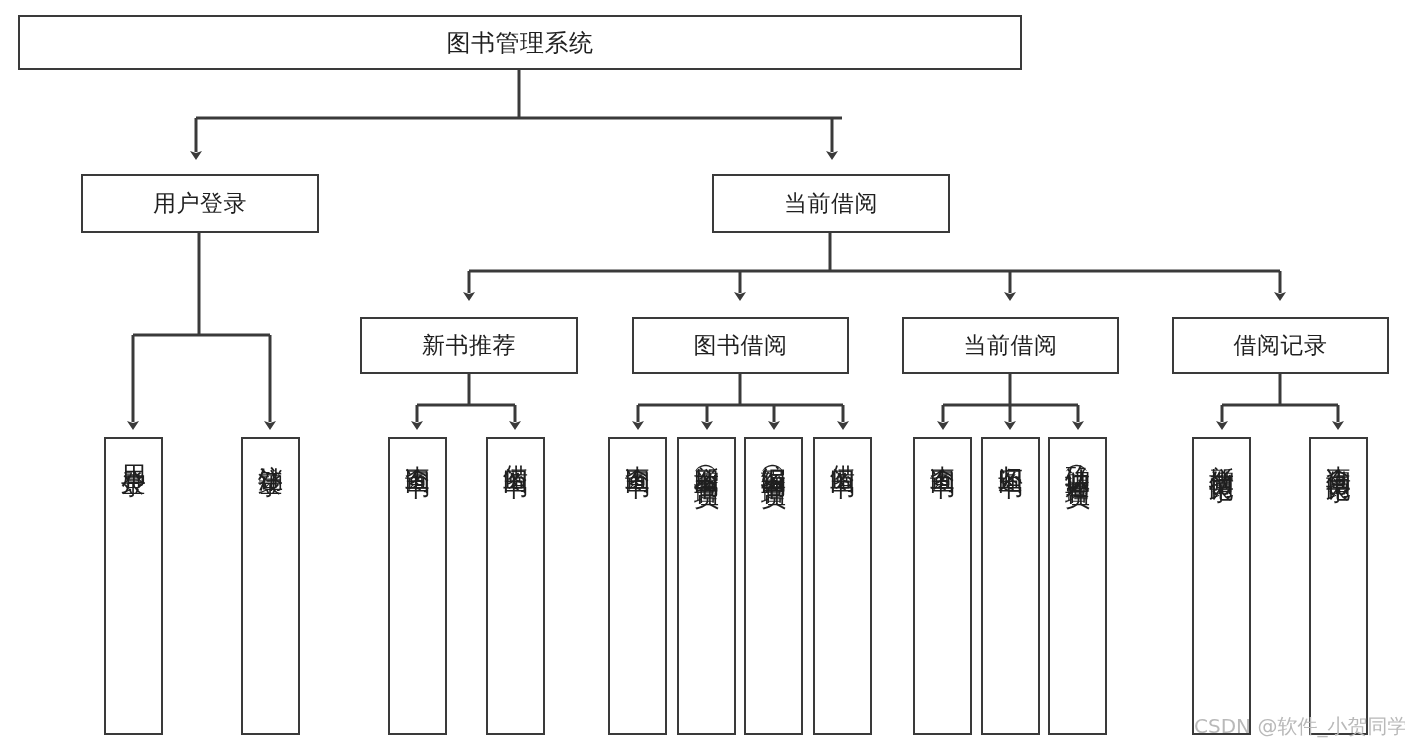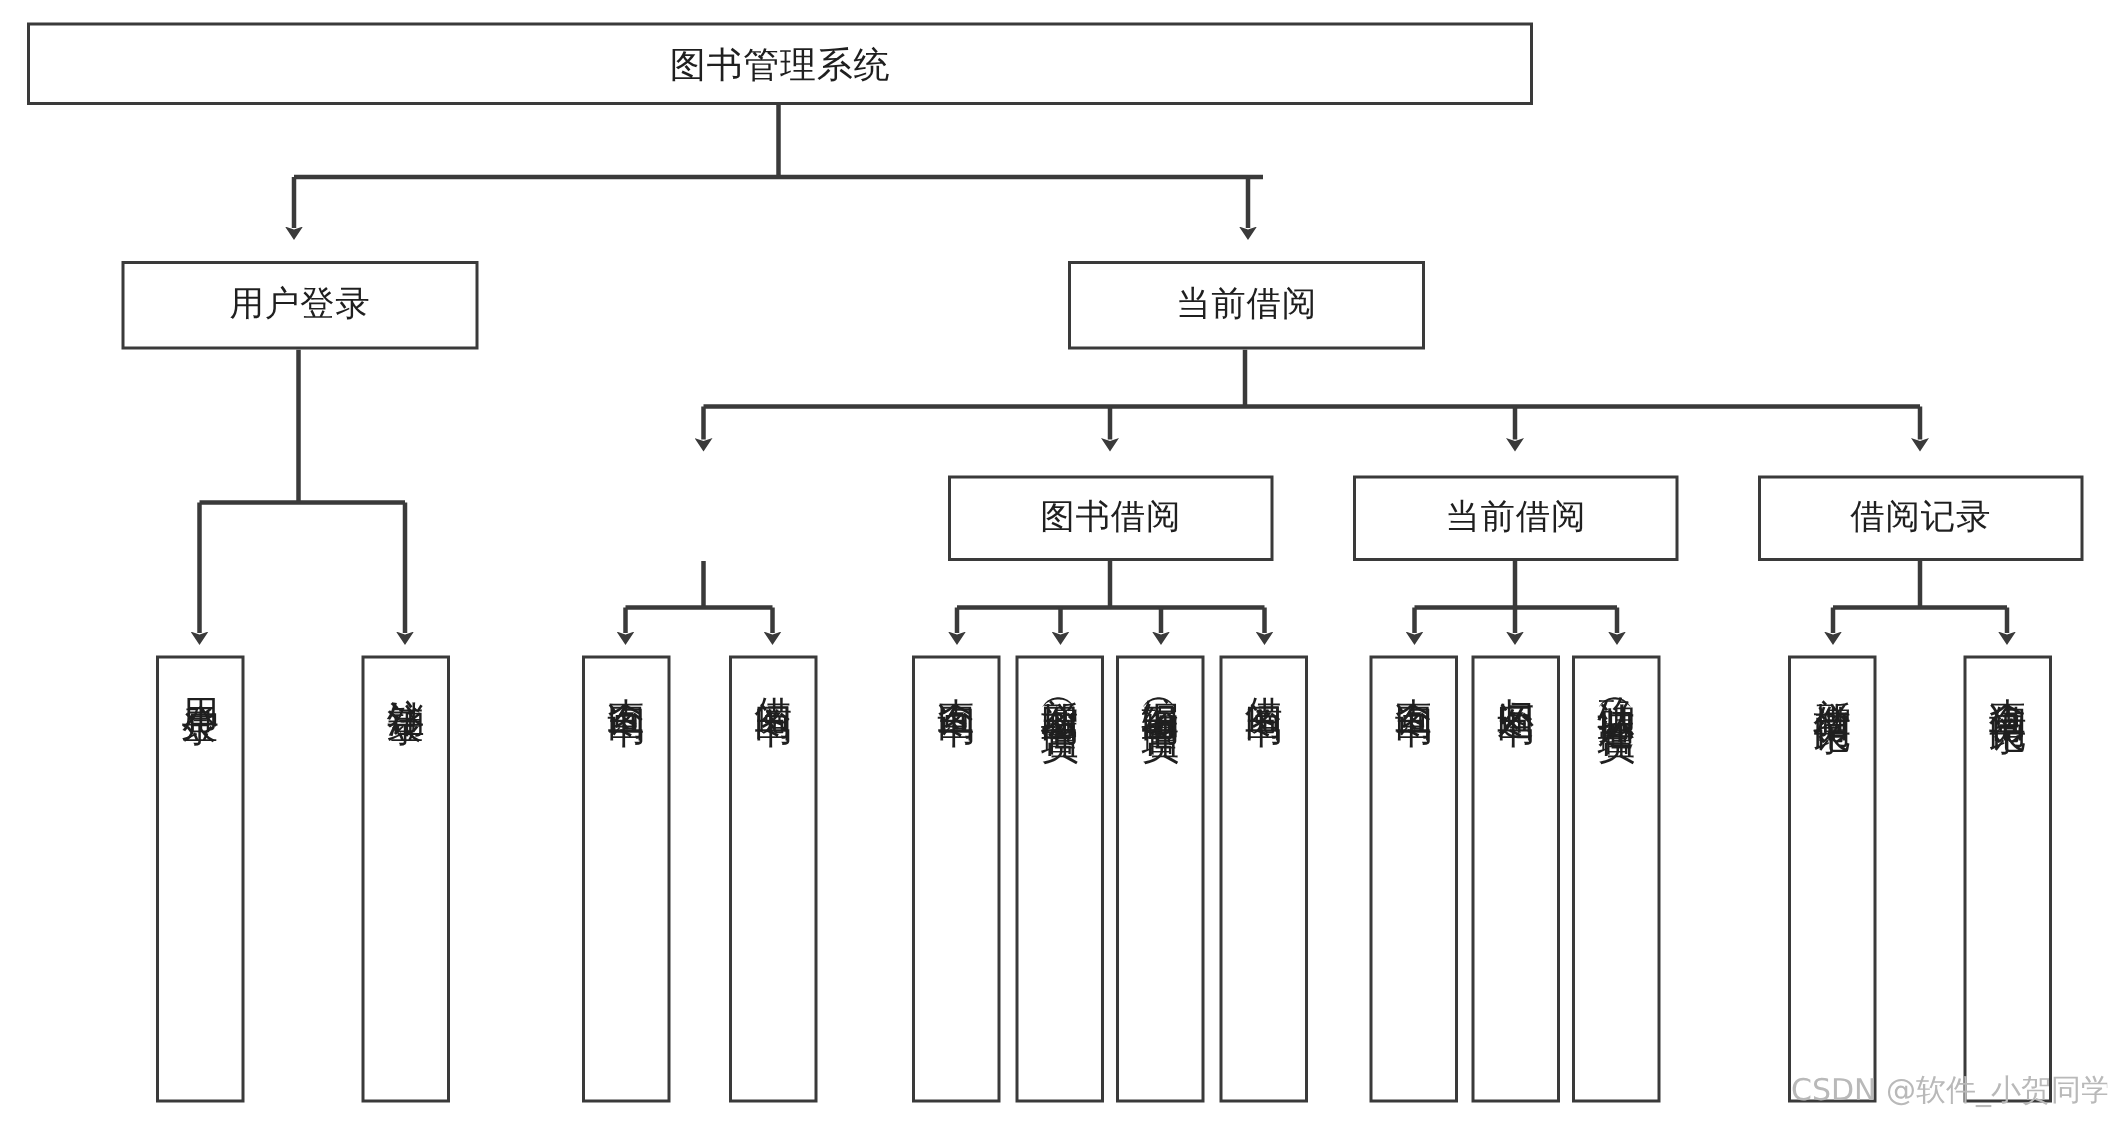--- a/index.html
+++ b/index.html
@@ -128,20 +128,23 @@
     <span>图书管理系统</span>
   </div>
 
   <div class="node horiz" style="left:81px; top:174px; width:238px; height:59px;">
     <span>用户登录</span>
   </div>
   <div class="node horiz" style="left:712px; top:174px; width:238px; height:59px;">
     <span>当前借阅</span>
   </div>
 
+  <div class="node horiz" style="left:360px; top:317px; width:218px; height:57px;">
+    <span>新书推荐</span>
+  </div>
   <div class="node horiz" style="left:902px; top:317px; width:217px; height:57px;">
     <span>当前借阅</span>
   </div>
   <div class="node horiz" style="left:632px; top:317px; width:217px; height:57px;">
     <span>图书借阅</span>
   </div>
   <div class="node horiz" style="left:1172px; top:317px; width:217px; height:57px;">
     <span>借阅记录</span>
   </div>
 

